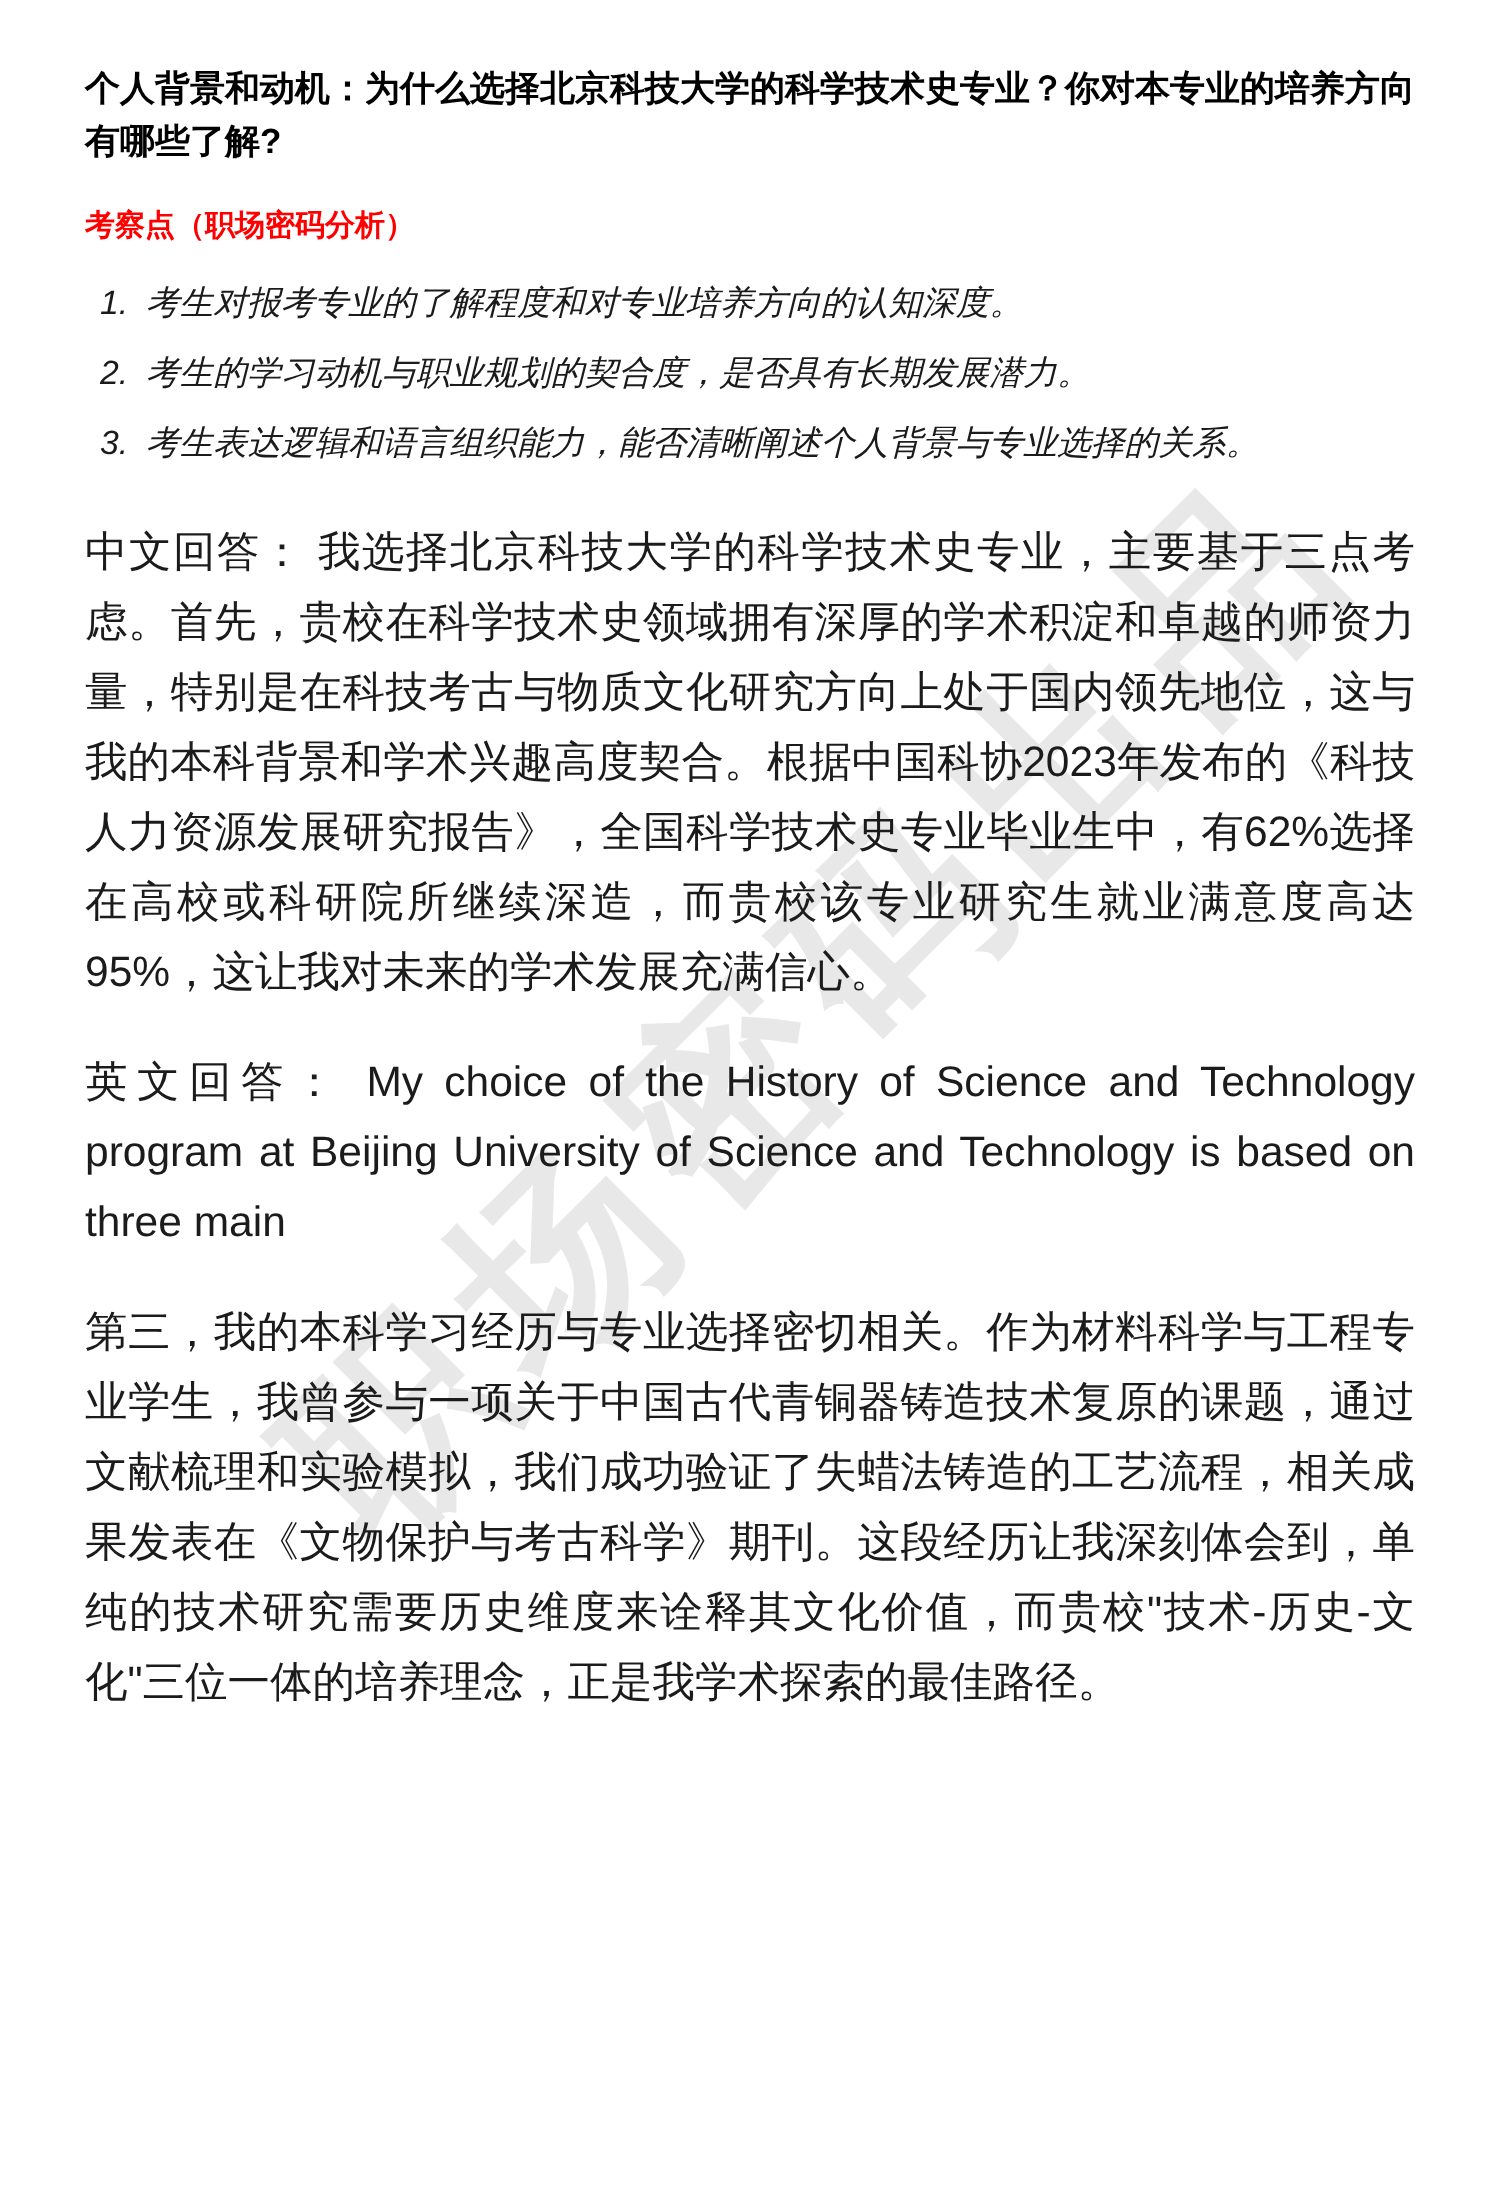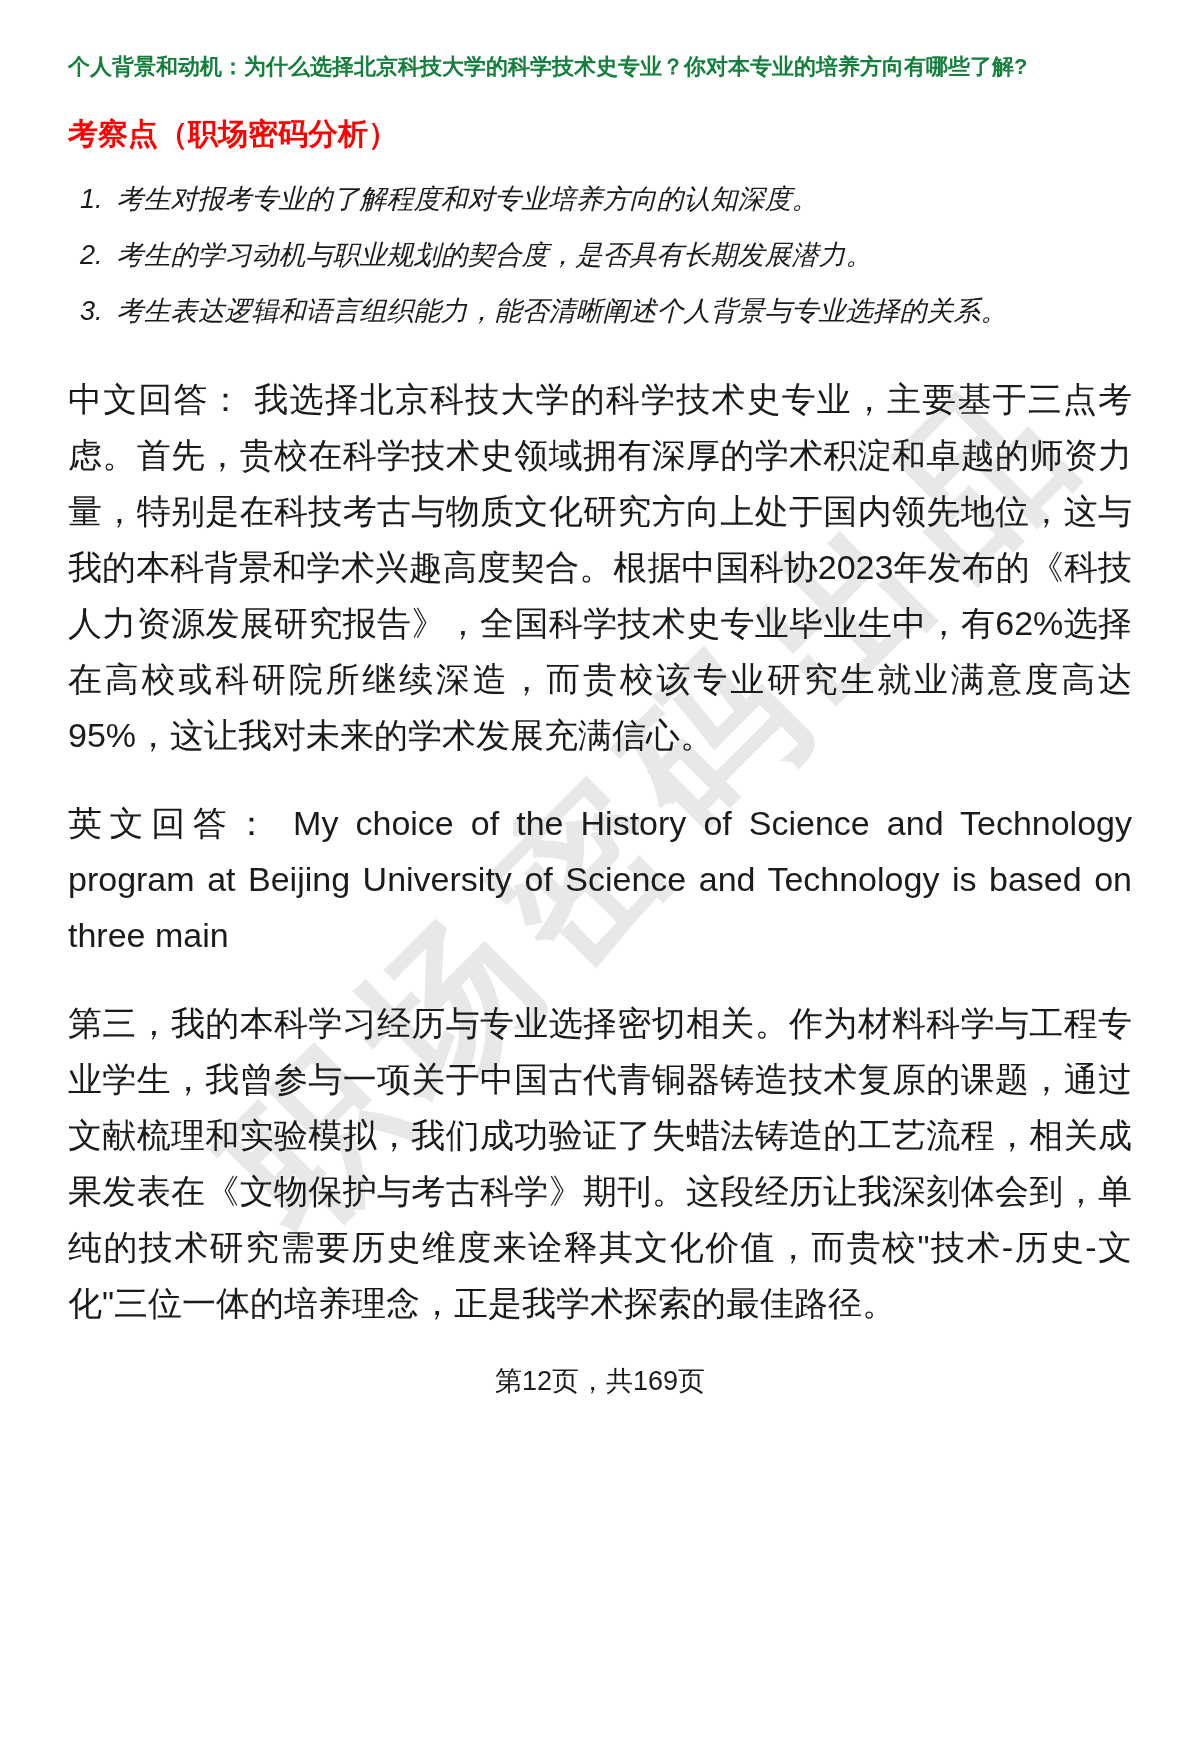--- a/index.html
+++ b/index.html
@@ -28,30 +28,30 @@
     z-index: 0;
     pointer-events: none;
     user-select: none;
   }
   .content {
     position: relative;
     z-index: 1;
     padding: 50px 68px 0 68px;
   }
   .title {
-    color: #15803d;
-    font-size: 22px;
+    color: #000000;
+    font-size: 28px;
     font-weight: bold;
     line-height: 1.5;
     text-align: justify;
     margin-bottom: 30px;
   }
   .section-heading {
     color: #ff0000;
-    font-size: 30px;
+    font-size: 24px;
     font-weight: bold;
     line-height: 1.4;
     margin-bottom: 16px;
   }
   .list {
     padding-left: 12px;
     margin-bottom: 10px;
     font-style: italic;
   }
   .list-item {
@@ -104,17 +104,16 @@
       </div>
     </div>
 
     <p class="para">中文回答： 我选择北京科技大学的科学技术史专业，主要基于三点考虑。首先，贵校在科学技术史领域拥有深厚的学术积淀和卓越的师资力量，特别是在科技考古与物质文化研究方向上处于国内领先地位，这与我的本科背景和学术兴趣高度契合。根据中国科协2023年发布的《科技人力资源发展研究报告》，全国科学技术史专业毕业生中，有62%选择在高校或科研院所继续深造，而贵校该专业研究生就业满意度高达95%，这让我对未来的学术发展充满信心。</p>
 
 
     <p class="para">英文回答： My choice of the History of Science and Technology program at Beijing University of Science and Technology is based on three main</p>
 
     <p class="para">第三，我的本科学习经历与专业选择密切相关。作为材料科学与工程专业学生，我曾参与一项关于中国古代青铜器铸造技术复原的课题，通过文献梳理和实验模拟，我们成功验证了失蜡法铸造的工艺流程，相关成果发表在《文物保护与考古科学》期刊。这段经历让我深刻体会到，单纯的技术研究需要历史维度来诠释其文化价值，而贵校"技术-历史-文化"三位一体的培养理念，正是我学术探索的最佳路径。</p>
 
-    <div class="footer">第12页，共169页</div>
 
   </div>
 
 </div>
 
 </body></html>

